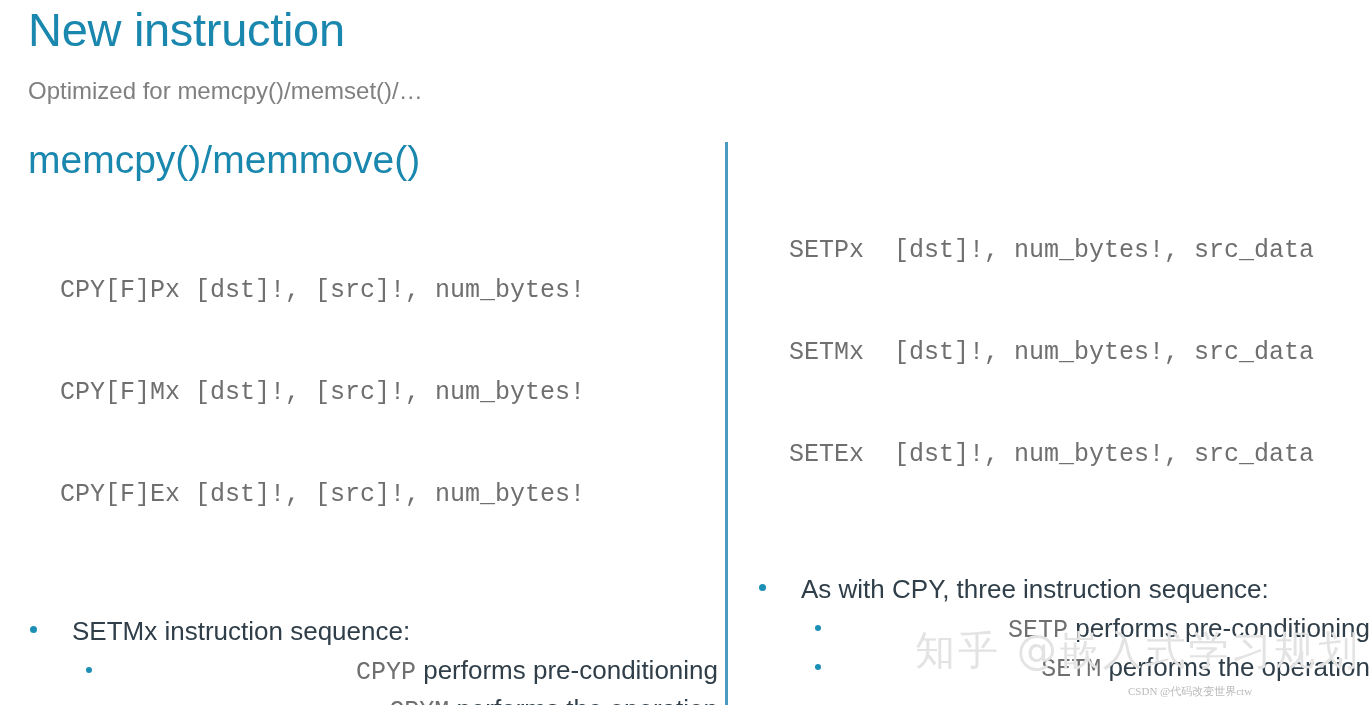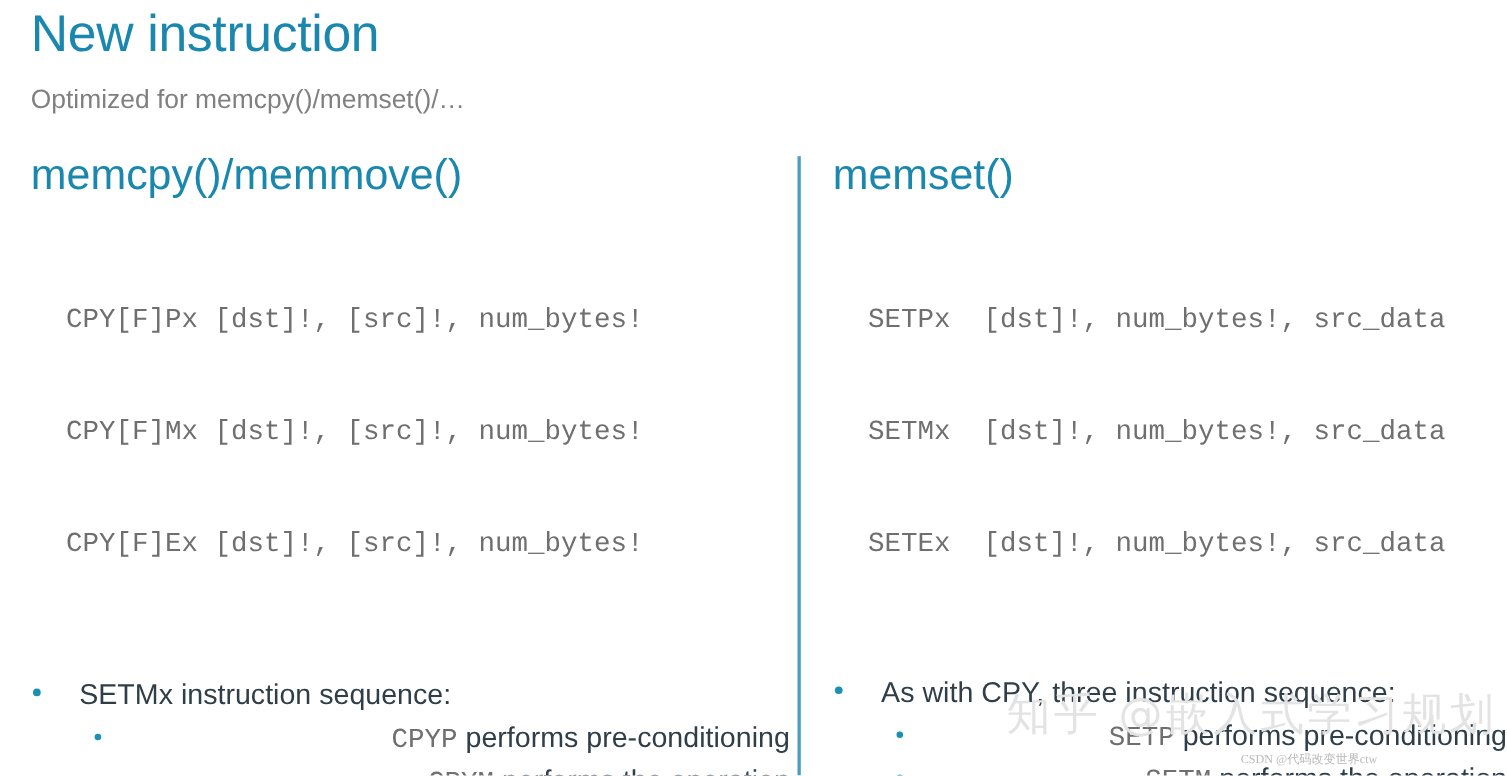--- a/index.html
+++ b/index.html
@@ -186,21 +186,20 @@
         <span class="mono-inline">CPYM</span>
         <span> performs the operation</span>
       </div>
 
     </div>
 
   </div>
 </div>
 
 <div class="column" id="column-memset">
-  <div class="column-heading">memset()</div>
 
   <div class="code-block">
     <div>SETPx  [dst]!, num_bytes!, src_data</div>
     <div>SETMx  [dst]!, num_bytes!, src_data</div>
     <div>SETEx  [dst]!, num_bytes!, src_data</div>
   </div>
 
   <div class="bullet-group">
     <div class="bullet-l1">
       <span class="marker"></span>

